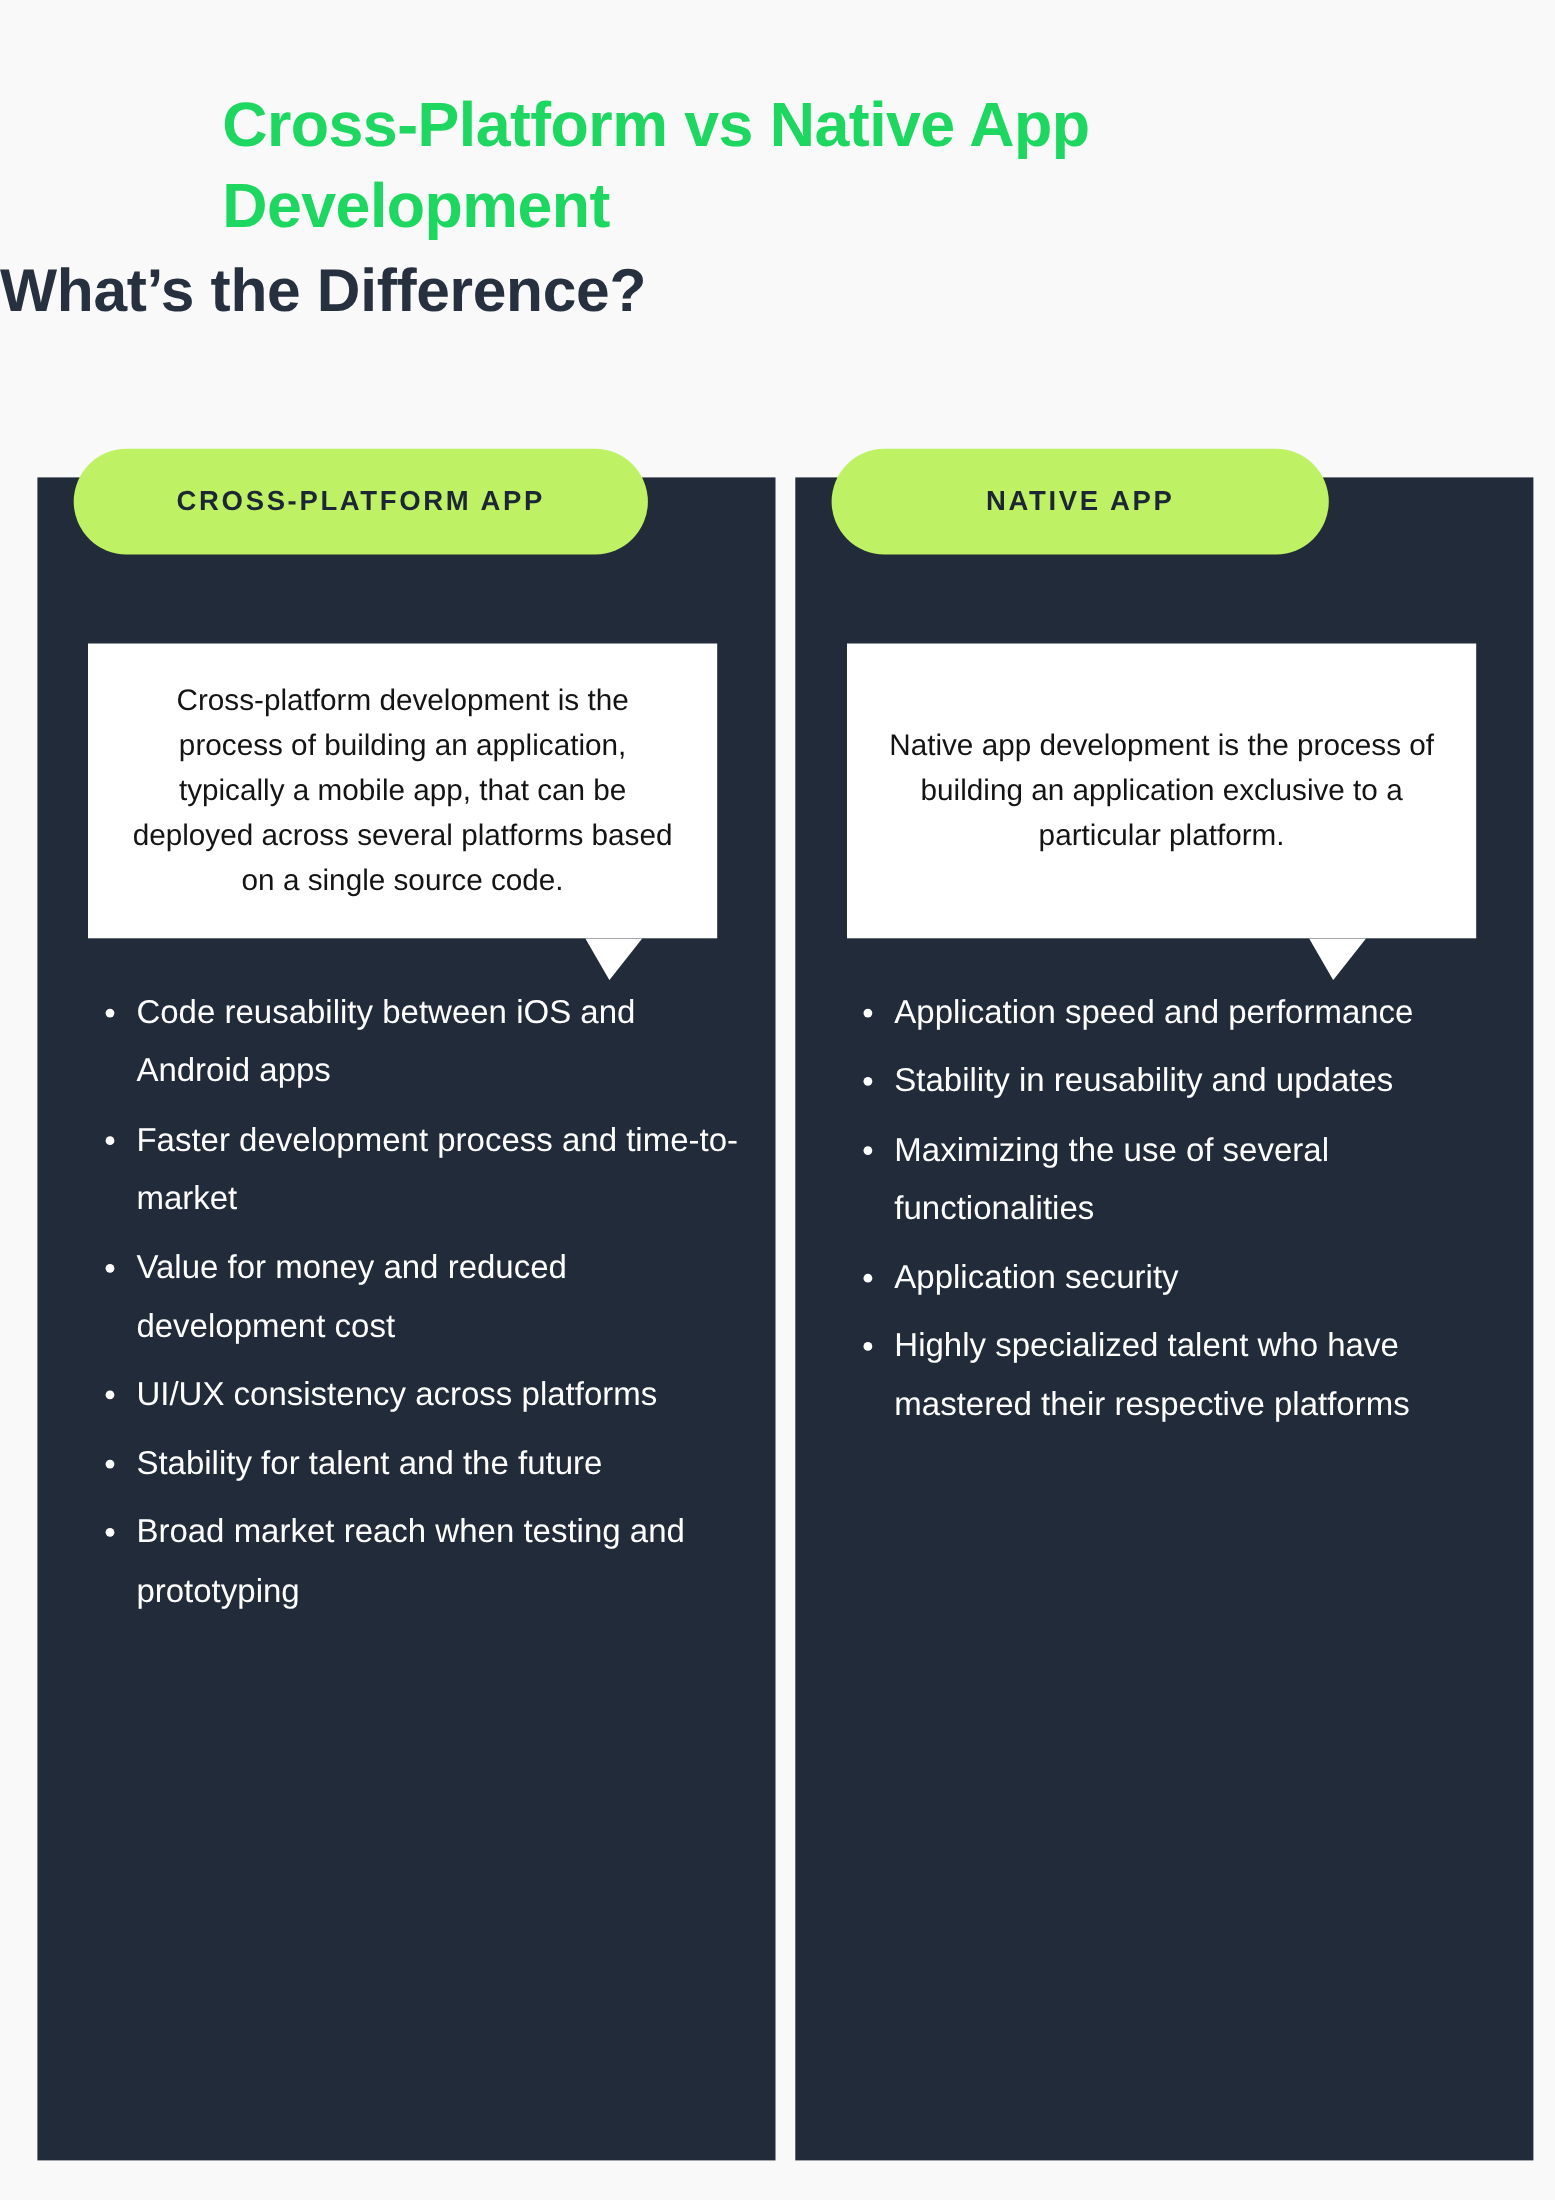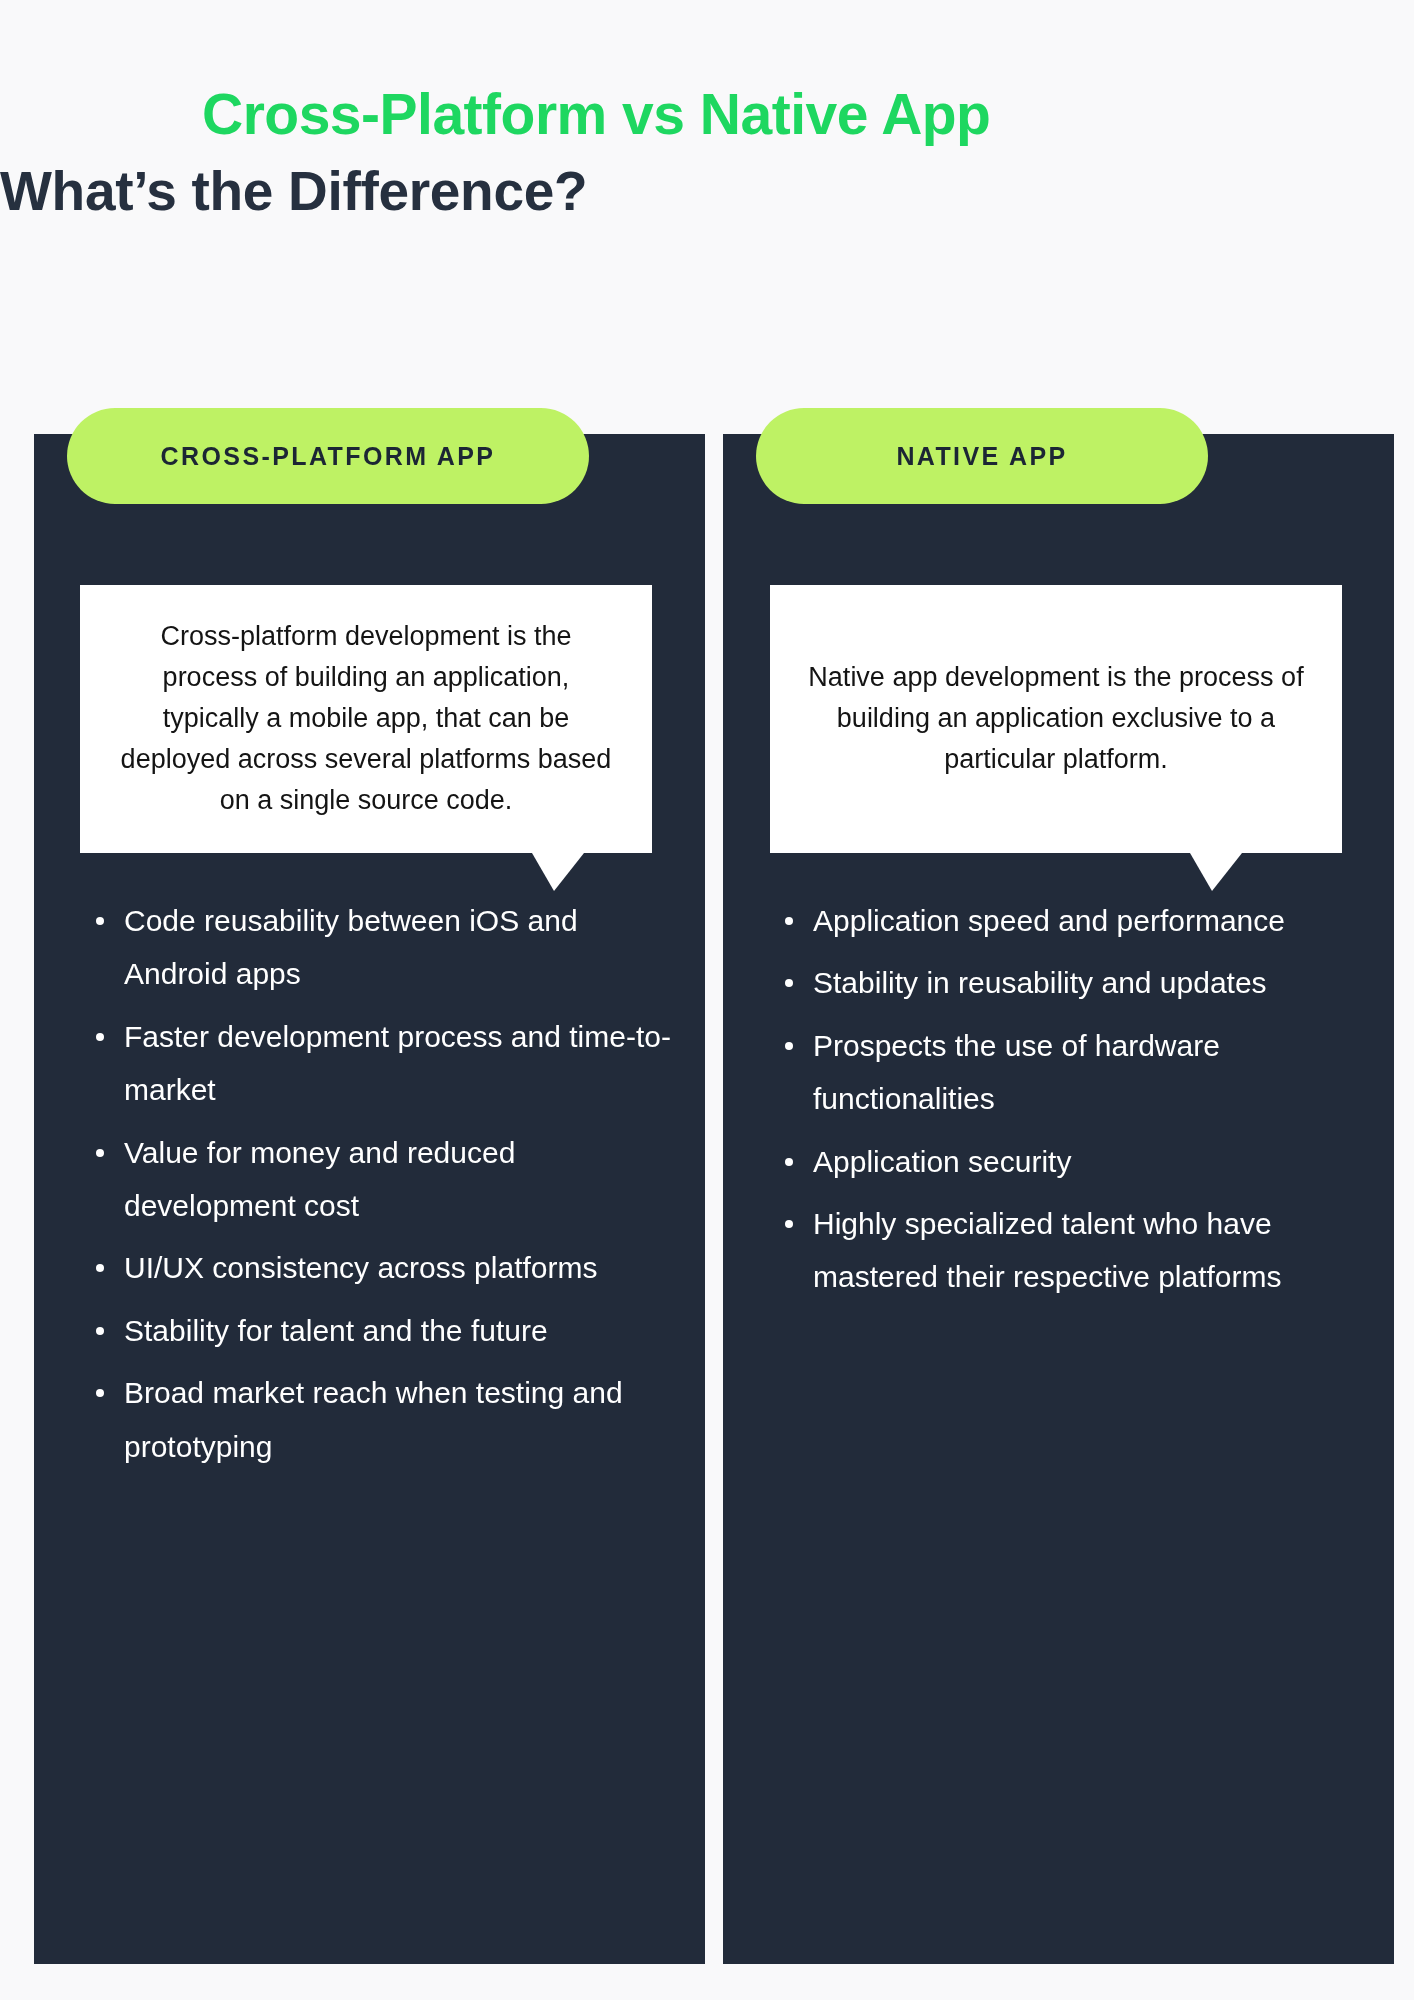--- a/index.html
+++ b/index.html
@@ -177,20 +177,21 @@
 </style>
 </head>
 <body>
 
 <div class="page">
 
   <div class="heading">
     <span class="title-green">
       <span>Cross-Platform vs Native App</span>
       <br>
+      <span>Development</span>
     </span>
     <span class="title-dark">What’s the Difference?</span>
   </div>
 
   <div class="columns">
 
     <div class="card left">
       <ul class="bullets">
         <li class="bullet-item">Code reusability between iOS and Android apps</li>
         <li class="bullet-item">Faster development process and time-to-market</li>
@@ -198,21 +199,21 @@
         <li class="bullet-item">UI/UX consistency across platforms</li>
         <li class="bullet-item">Stability for talent and the future</li>
         <li class="bullet-item">Broad market reach when testing and prototyping</li>
       </ul>
     </div>
 
     <div class="card right">
       <ul class="bullets">
         <li class="bullet-item">Application speed and performance</li>
         <li class="bullet-item">Stability in reusability and updates</li>
-        <li class="bullet-item">Prospects the use of hardware functionalities</li>
+        <li class="bullet-item">Maximizing the use of several functionalities</li>
         <li class="bullet-item">Application security</li>
         <li class="bullet-item">Highly specialized talent who have mastered their respective platforms</li>
       </ul>
     </div>
 
     <div class="callout left-callout">
       <div class="callout-text">Cross-platform development is the process of building an application, typically a mobile app, that can be deployed across several platforms based on a single source code.</div>
       <div class="tail-shape">
         <svg width="52" height="38" viewBox="0 0 52 38" xmlns="http://www.w3.org/2000/svg">
           <polygon points="0,0 52,0 22,38" fill="#ffffff"></polygon>

